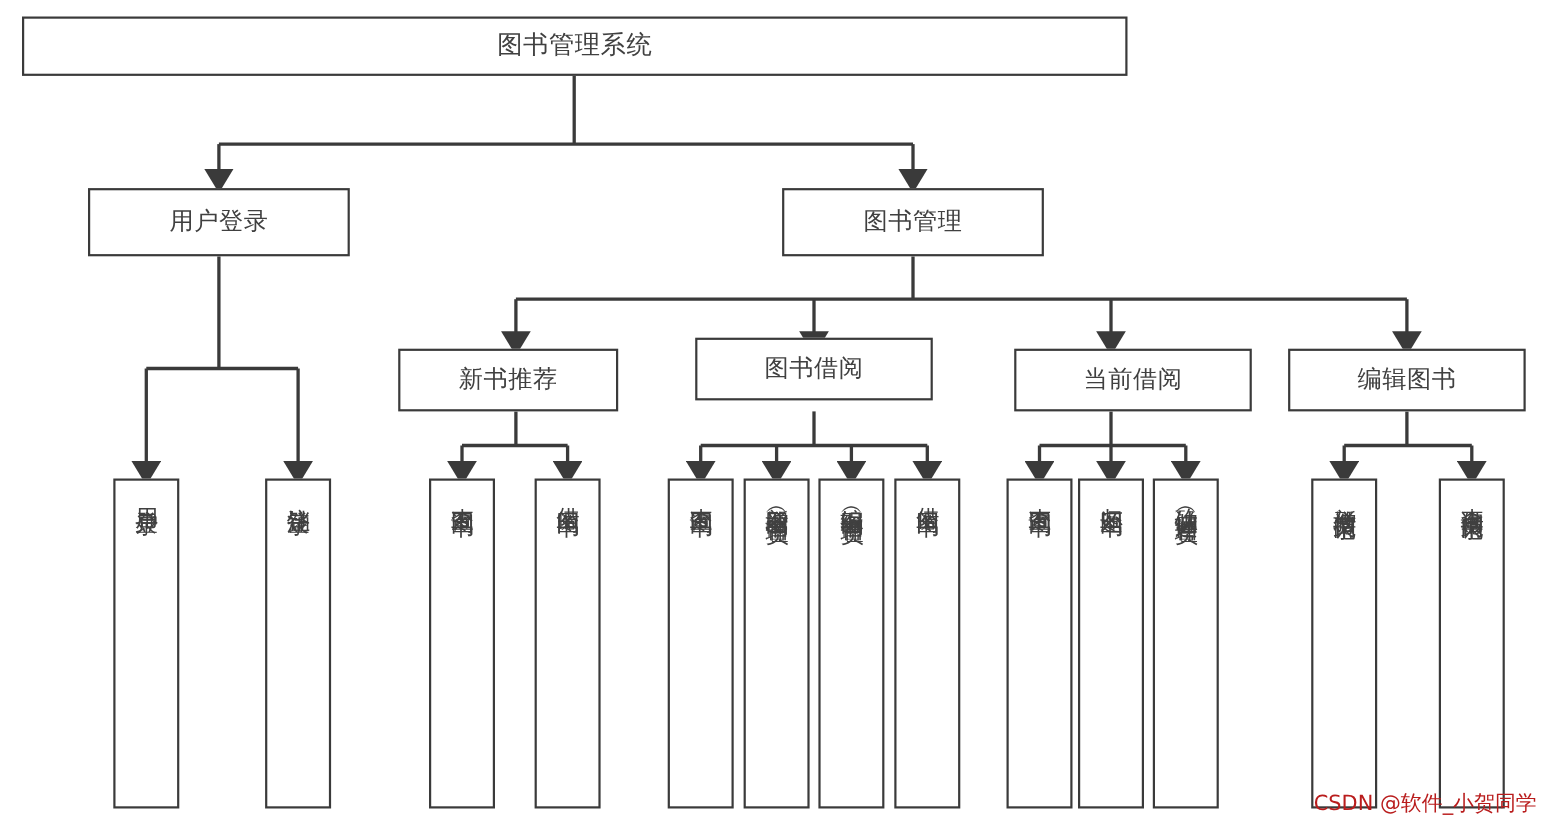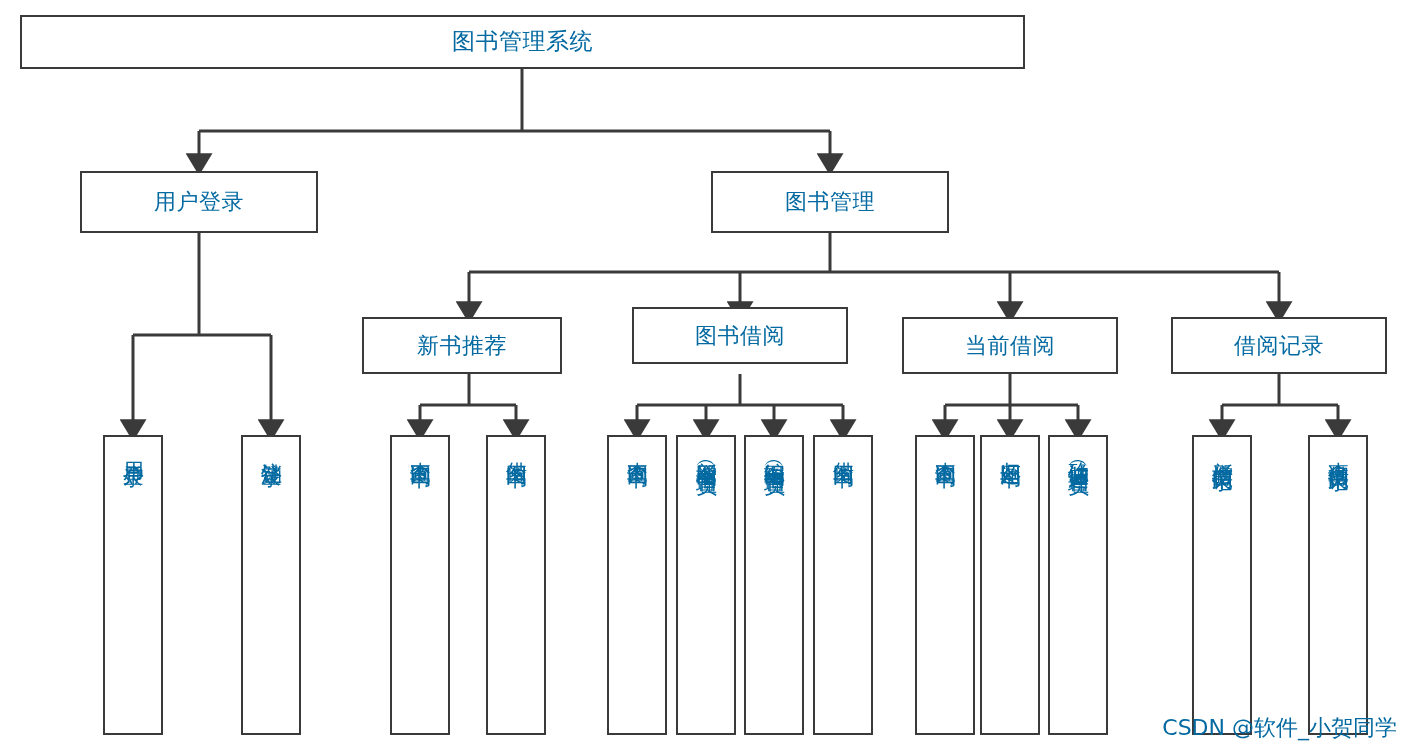--- a/index.html
+++ b/index.html
@@ -27,21 +27,21 @@
     pointer-events: none;
   }
   .node {
     position: absolute;
     box-sizing: border-box;
     border: 2.5px solid #3a3a3a;
     background: #ffffff;
     display: flex;
     align-items: center;
     justify-content: center;
-    color: #0369a1;
+    color: #404040;
     text-align: center;
   }
   .node-label {
     display: block;
     line-height: 1.18;
     letter-spacing: 0.5px;
     white-space: pre;
   }
   
   .node.horiz .node-label {
@@ -60,22 +60,22 @@
     writing-mode: vertical-rl;
     text-orientation: upright;
     font-size: 21px;
     letter-spacing: 2px;
     line-height: 1;
   }
   #watermark {
     position: absolute;
     right: 8px;
     bottom: 4px;
-    font-size: 22px;
-    color: #0369a1;
+    font-size: 19px;
+    color: #b91c1c;
     white-space: nowrap;
     user-select: none;
   }
 </style>
 </head>
 <body>
 
 <div id="diagram-root">
 
   <svg id="edge-layer" viewBox="0 0 1405 747" xmlns="http://www.w3.org/2000/svg">
@@ -139,25 +139,25 @@
   <div class="node horiz" style="left:711px; top:171px; width:238px; height:62px;">
     <span class="node-label">图书管理</span>
   </div>
 
   <div class="node horiz" style="left:362px; top:317px; width:200px; height:57px;">
     <span class="node-label">新书推荐</span>
   </div>
   <div class="node horiz" style="left:632px; top:307px; width:216px; height:57px;">
     <span class="node-label">图书借阅</span>
   </div>
-  <div class="node horiz" style="left:902px; top:317px; width:216px; height:57px;">
+  <div class="node horiz" style="left:922px; top:317px; width:216px; height:57px;">
     <span class="node-label">当前借阅</span>
   </div>
   <div class="node horiz" style="left:1171px; top:317px; width:216px; height:57px;">
-    <span class="node-label">借阅记录</span>
+    <span class="node-label">编辑图书</span>
   </div>
 
   <div class="node vert" style="left:103px; top:435px; width:60px; height:300px;">
     <span class="node-label">用户登录</span>
   </div>
   <div class="node vert" style="left:241px; top:435px; width:60px; height:300px;">
     <span class="node-label">注销登录</span>
   </div>
 
   <div class="node vert" style="left:390px; top:435px; width:60px; height:300px;">

